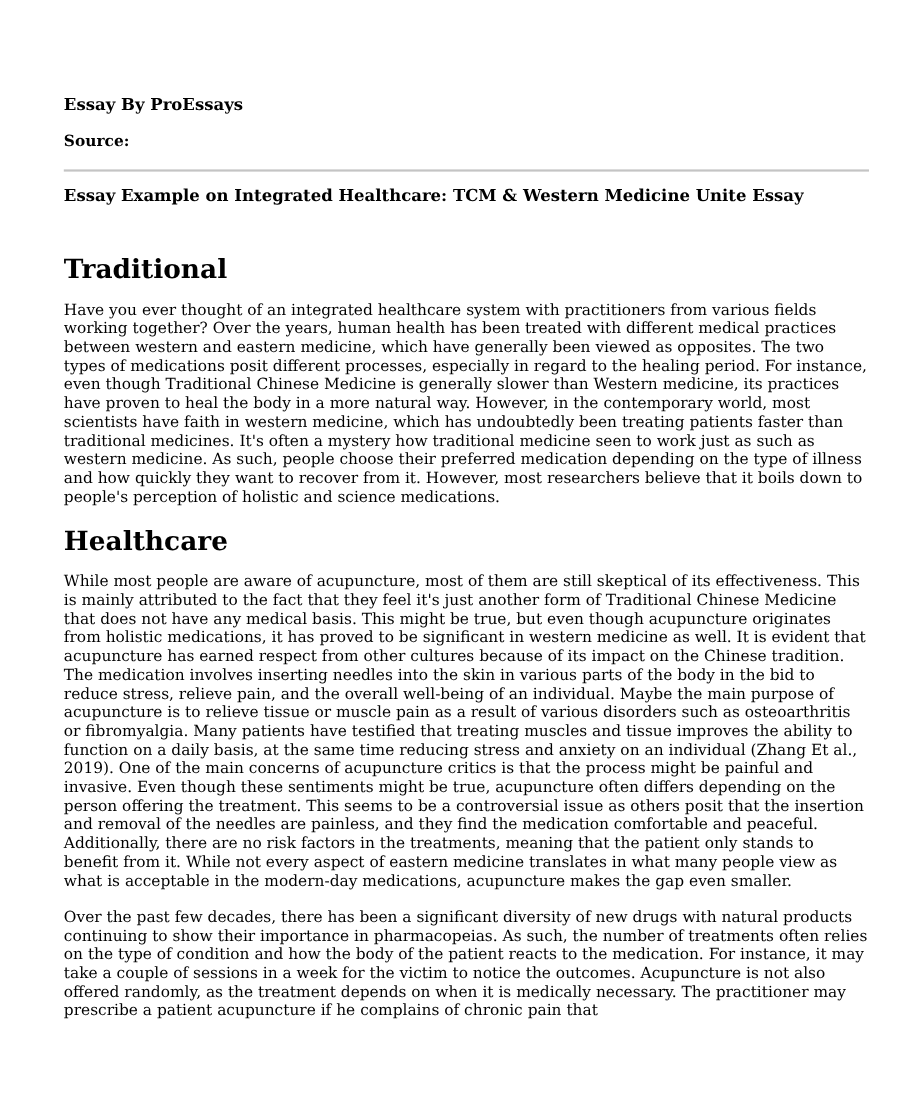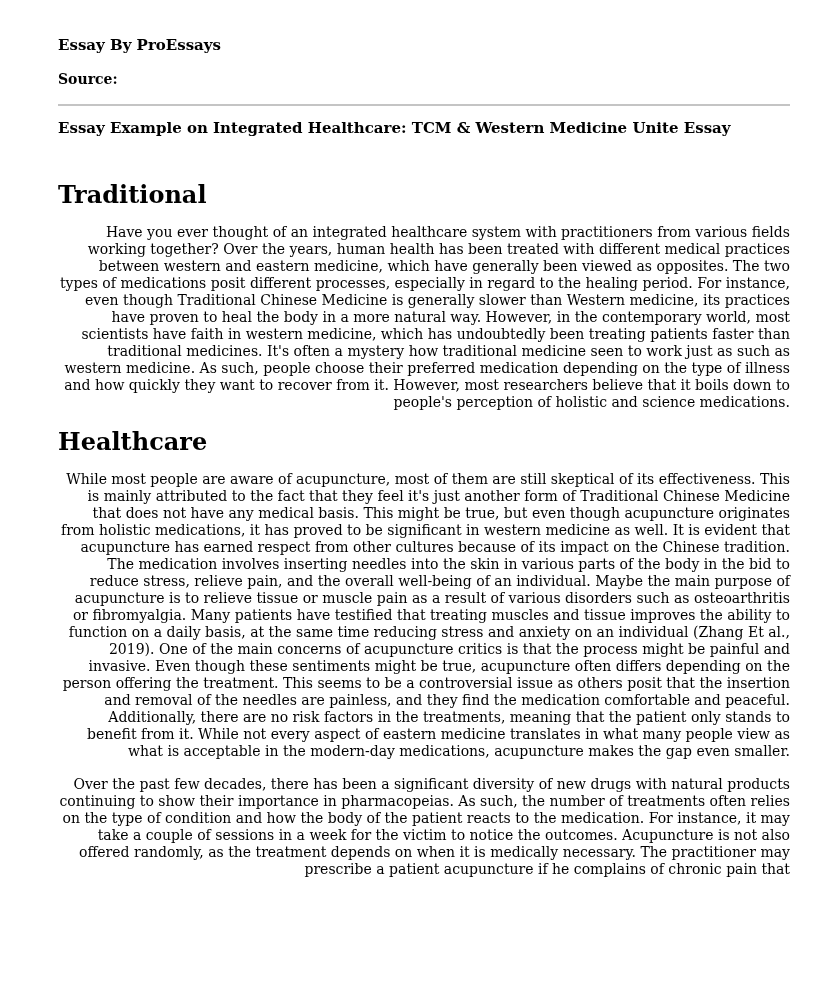--- a/index.html
+++ b/index.html
@@ -11,21 +11,21 @@
     width: 820px;
     height: 996px;
     overflow: hidden;
     color: #000000;
     font-family: "DejaVu Serif", serif;
   }
   .page {
     box-sizing: border-box;
     width: 820px;
     min-height: 996px;
-    padding: 36px 30px 40px 58px;
+    padding: 86px 30px 40px 58px;
   }
   .brand {
     font-size: 15px;
     font-weight: bold;
     line-height: 19px;
     margin: 0;
   }
   .source {
     font-size: 14px;
     font-weight: bold;
@@ -53,21 +53,21 @@
     line-height: 26px;
     margin: 18px 0 14px 0;
   }
   .section-heading.first {
     margin-top: 44px;
   }
   .body-para {
     font-size: 14px;
     line-height: 17px;
     margin: 16px 0;
-    text-align: right;
+    text-align: left;
   }
 </style>
 </head>
 <body>
 
 <div class="page">
 
   <p class="brand">Essay By ProEssays</p>
 
   <p class="source">

